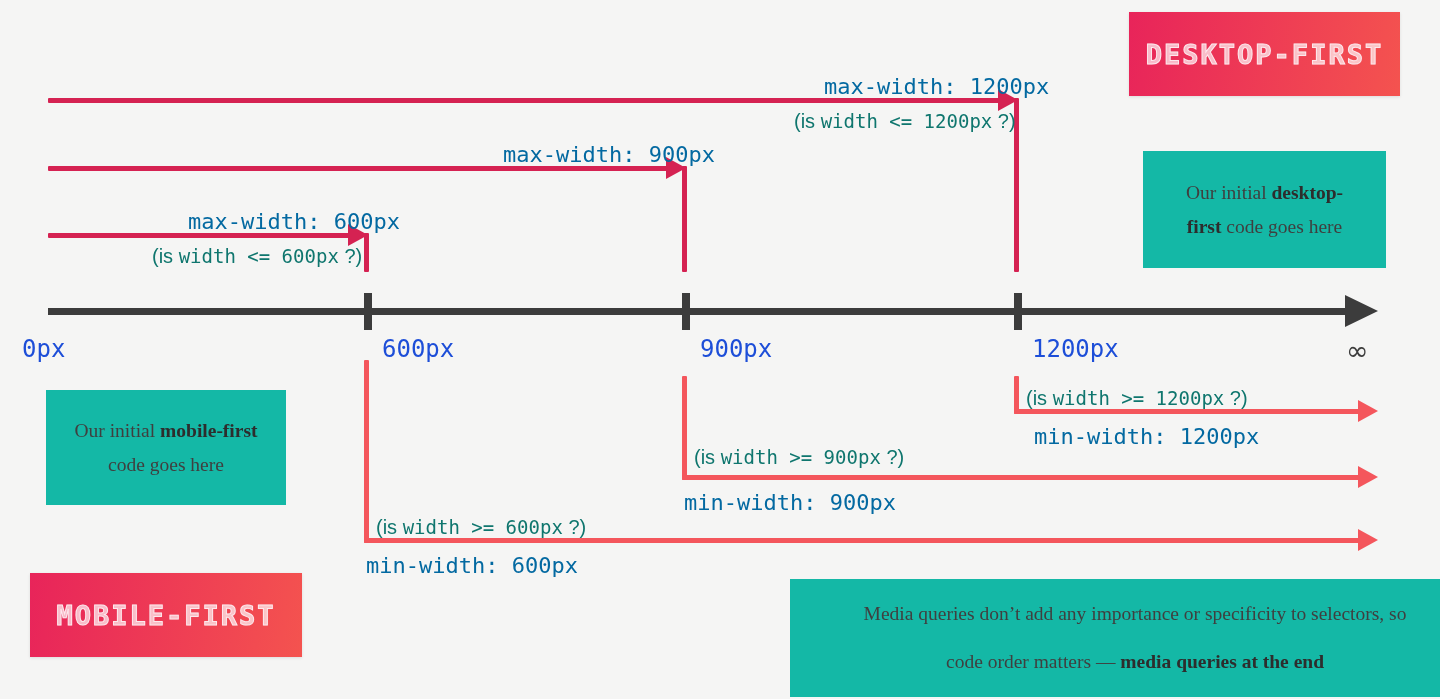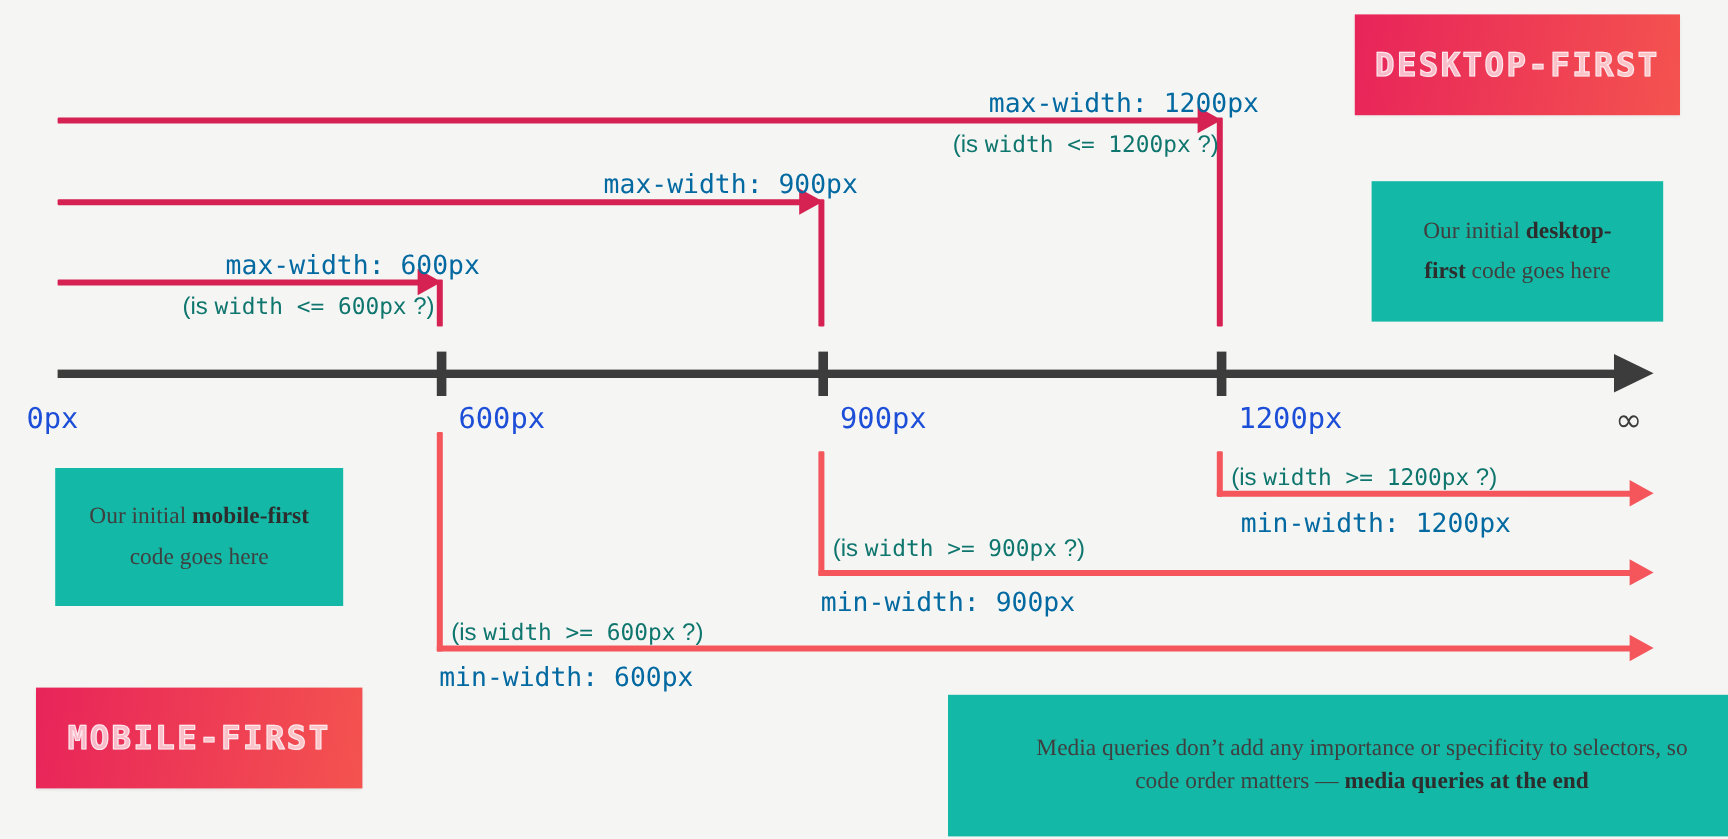--- a/index.html
+++ b/index.html
@@ -59,21 +59,21 @@
     font-size: 19.5px;
     line-height: 34px;
     font-weight: 400;
     padding: 0 26px;
   }
   .note .body b { font-weight: bold; color: #2d2d2d; }
 
   #note-desktop { left: 1143px; top: 151px; width: 243px; height: 117px; }
   #note-mobile  { left: 46px;   top: 390px; width: 240px; height: 115px; }
   #note-footer  { left: 790px;  top: 579px; width: 650px; height: 118px; }
-  #note-footer .body { font-size: 19.5px; line-height: 28px; padding: 0 18px; margin-left: 40px; }
+  #note-footer .body { font-size: 19.5px; line-height: 48px; padding: 0 18px; margin-left: 40px; }
 
   
   #axis-line {
     position: absolute;
     left: 48px;
     top: 308px;
     width: 1322px;
     height: 7px;
     background: #3c3c3c;
   }

